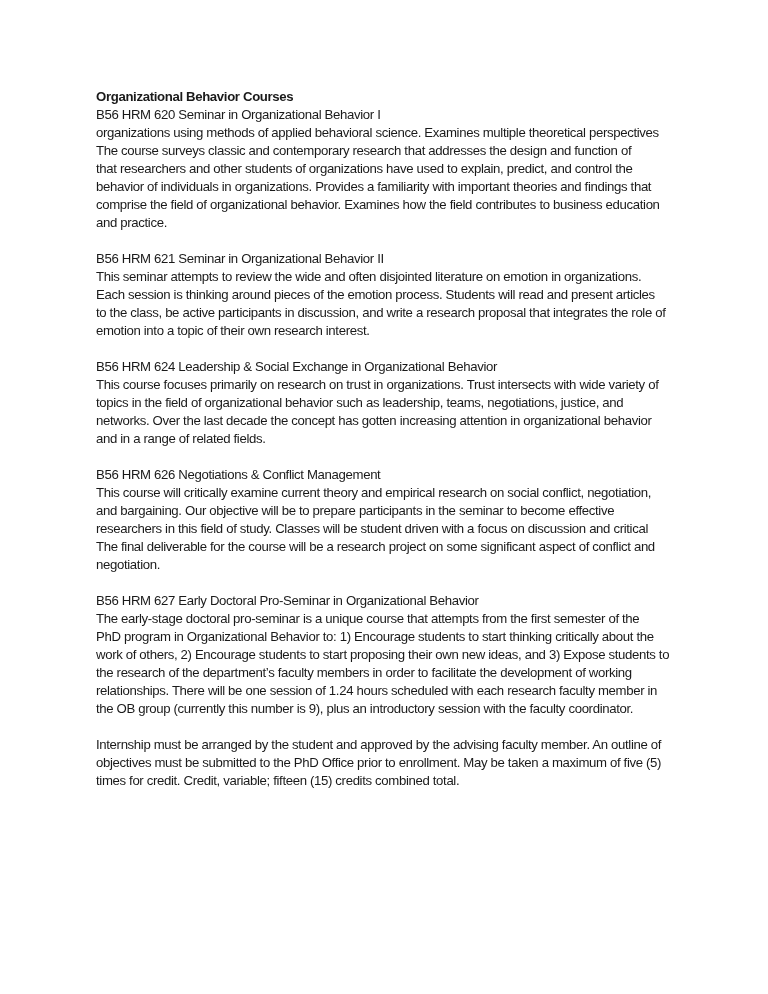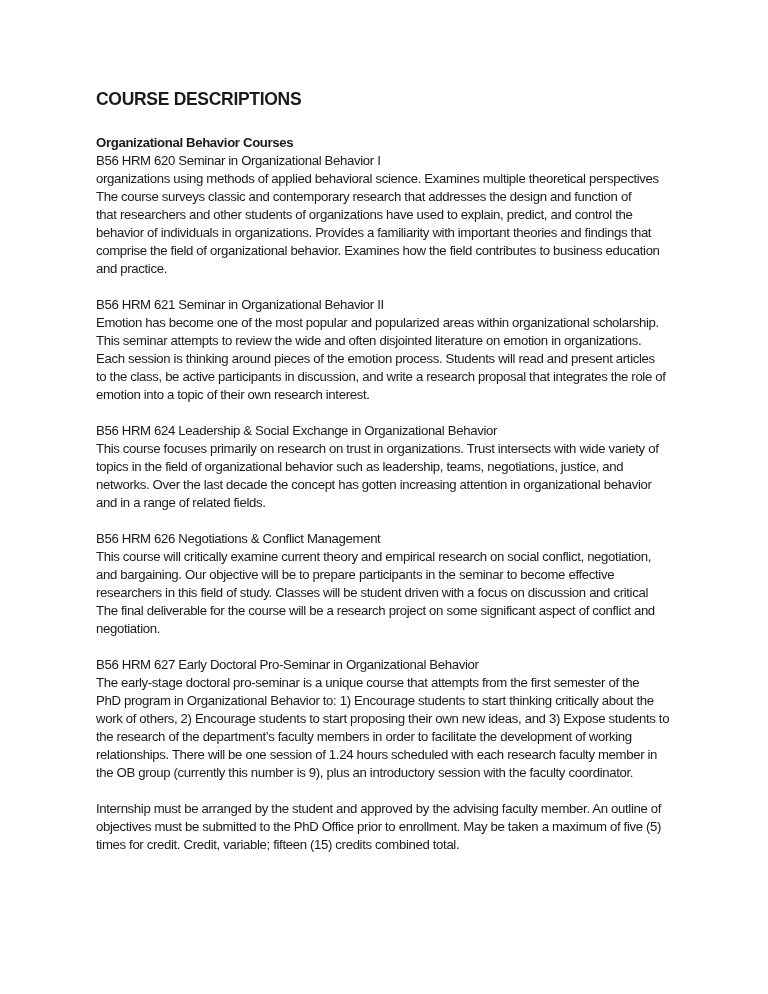--- a/index.html
+++ b/index.html
@@ -23,38 +23,36 @@
   .course-title, .line {
     font-size: 13.2px; line-height: 18px; display: block; white-space: nowrap;
     letter-spacing: -0.35px;
   }
 </style>
 </head>
 <body>
 
 <div class="page">
   <div class="content">
-    <h1 class="title">COURSE DESCRIPTIONS</h1>
     <h2 class="section-heading">Organizational Behavior Courses</h2>
     <div id="courses">
         <div class="course">
           <span class="course-title">B56 HRM 620 Seminar in Organizational Behavior I</span>
           <div>
             <span class="line">organizations using methods of applied behavioral science. Examines multiple theoretical perspectives</span>
             <span class="line">The course surveys classic and contemporary research that addresses the design and function of</span>
             <span class="line">that researchers and other students of organizations have used to explain, predict, and control the</span>
             <span class="line">behavior of individuals in organizations. Provides a familiarity with important theories and findings that</span>
             <span class="line">comprise the field of organizational behavior. Examines how the field contributes to business education</span>
             <span class="line">and practice.</span>
           </div>
         </div>
         <div class="course">
           <span class="course-title">B56 HRM 621 Seminar in Organizational Behavior II</span>
           <div>
-            <span class="line">Emotion has become one of the most popular and popularized areas within organizational scholarship.</span>
             <span class="line">This seminar attempts to review the wide and often disjointed literature on emotion in organizations.</span>
             <span class="line">Each session is thinking around pieces of the emotion process. Students will read and present articles</span>
             <span class="line">to the class, be active participants in discussion, and write a research proposal that integrates the role of</span>
             <span class="line">emotion into a topic of their own research interest.</span>
           </div>
         </div>
         <div class="course">
           <span class="course-title">B56 HRM 624 Leadership &amp; Social Exchange in Organizational Behavior</span>
           <div>
             <span class="line">This course focuses primarily on research on trust in organizations. Trust intersects with wide variety of</span>

